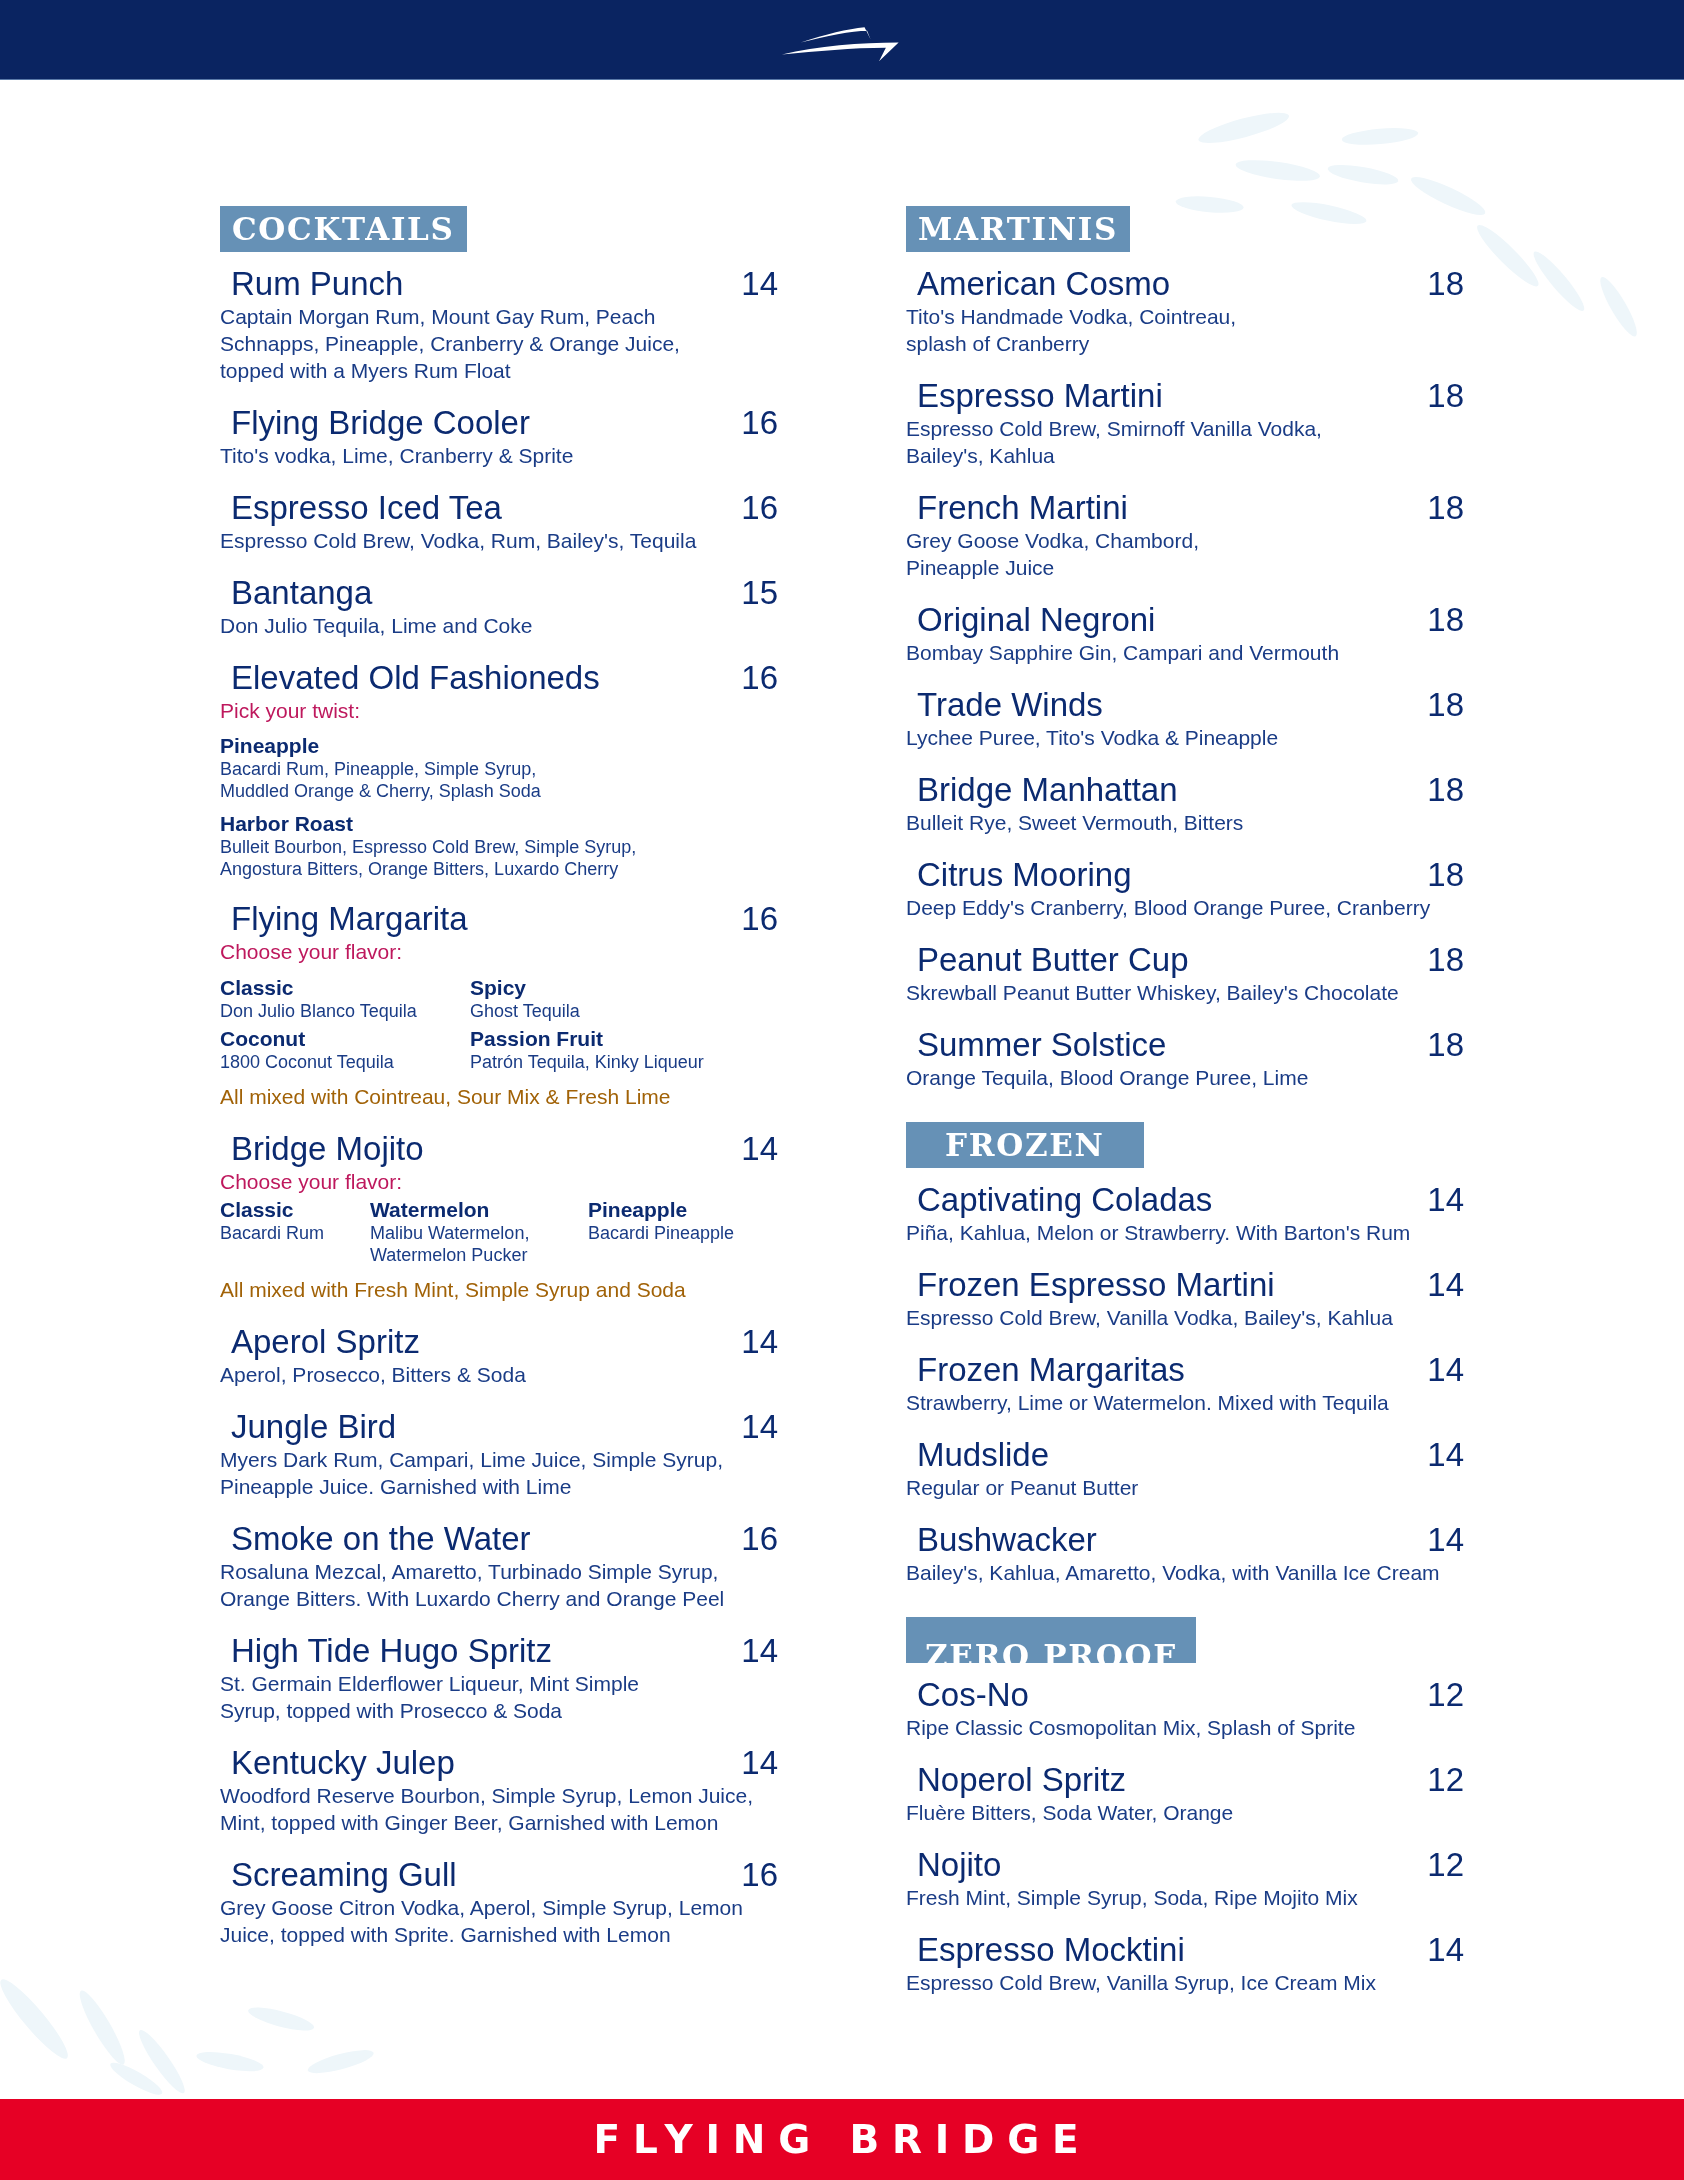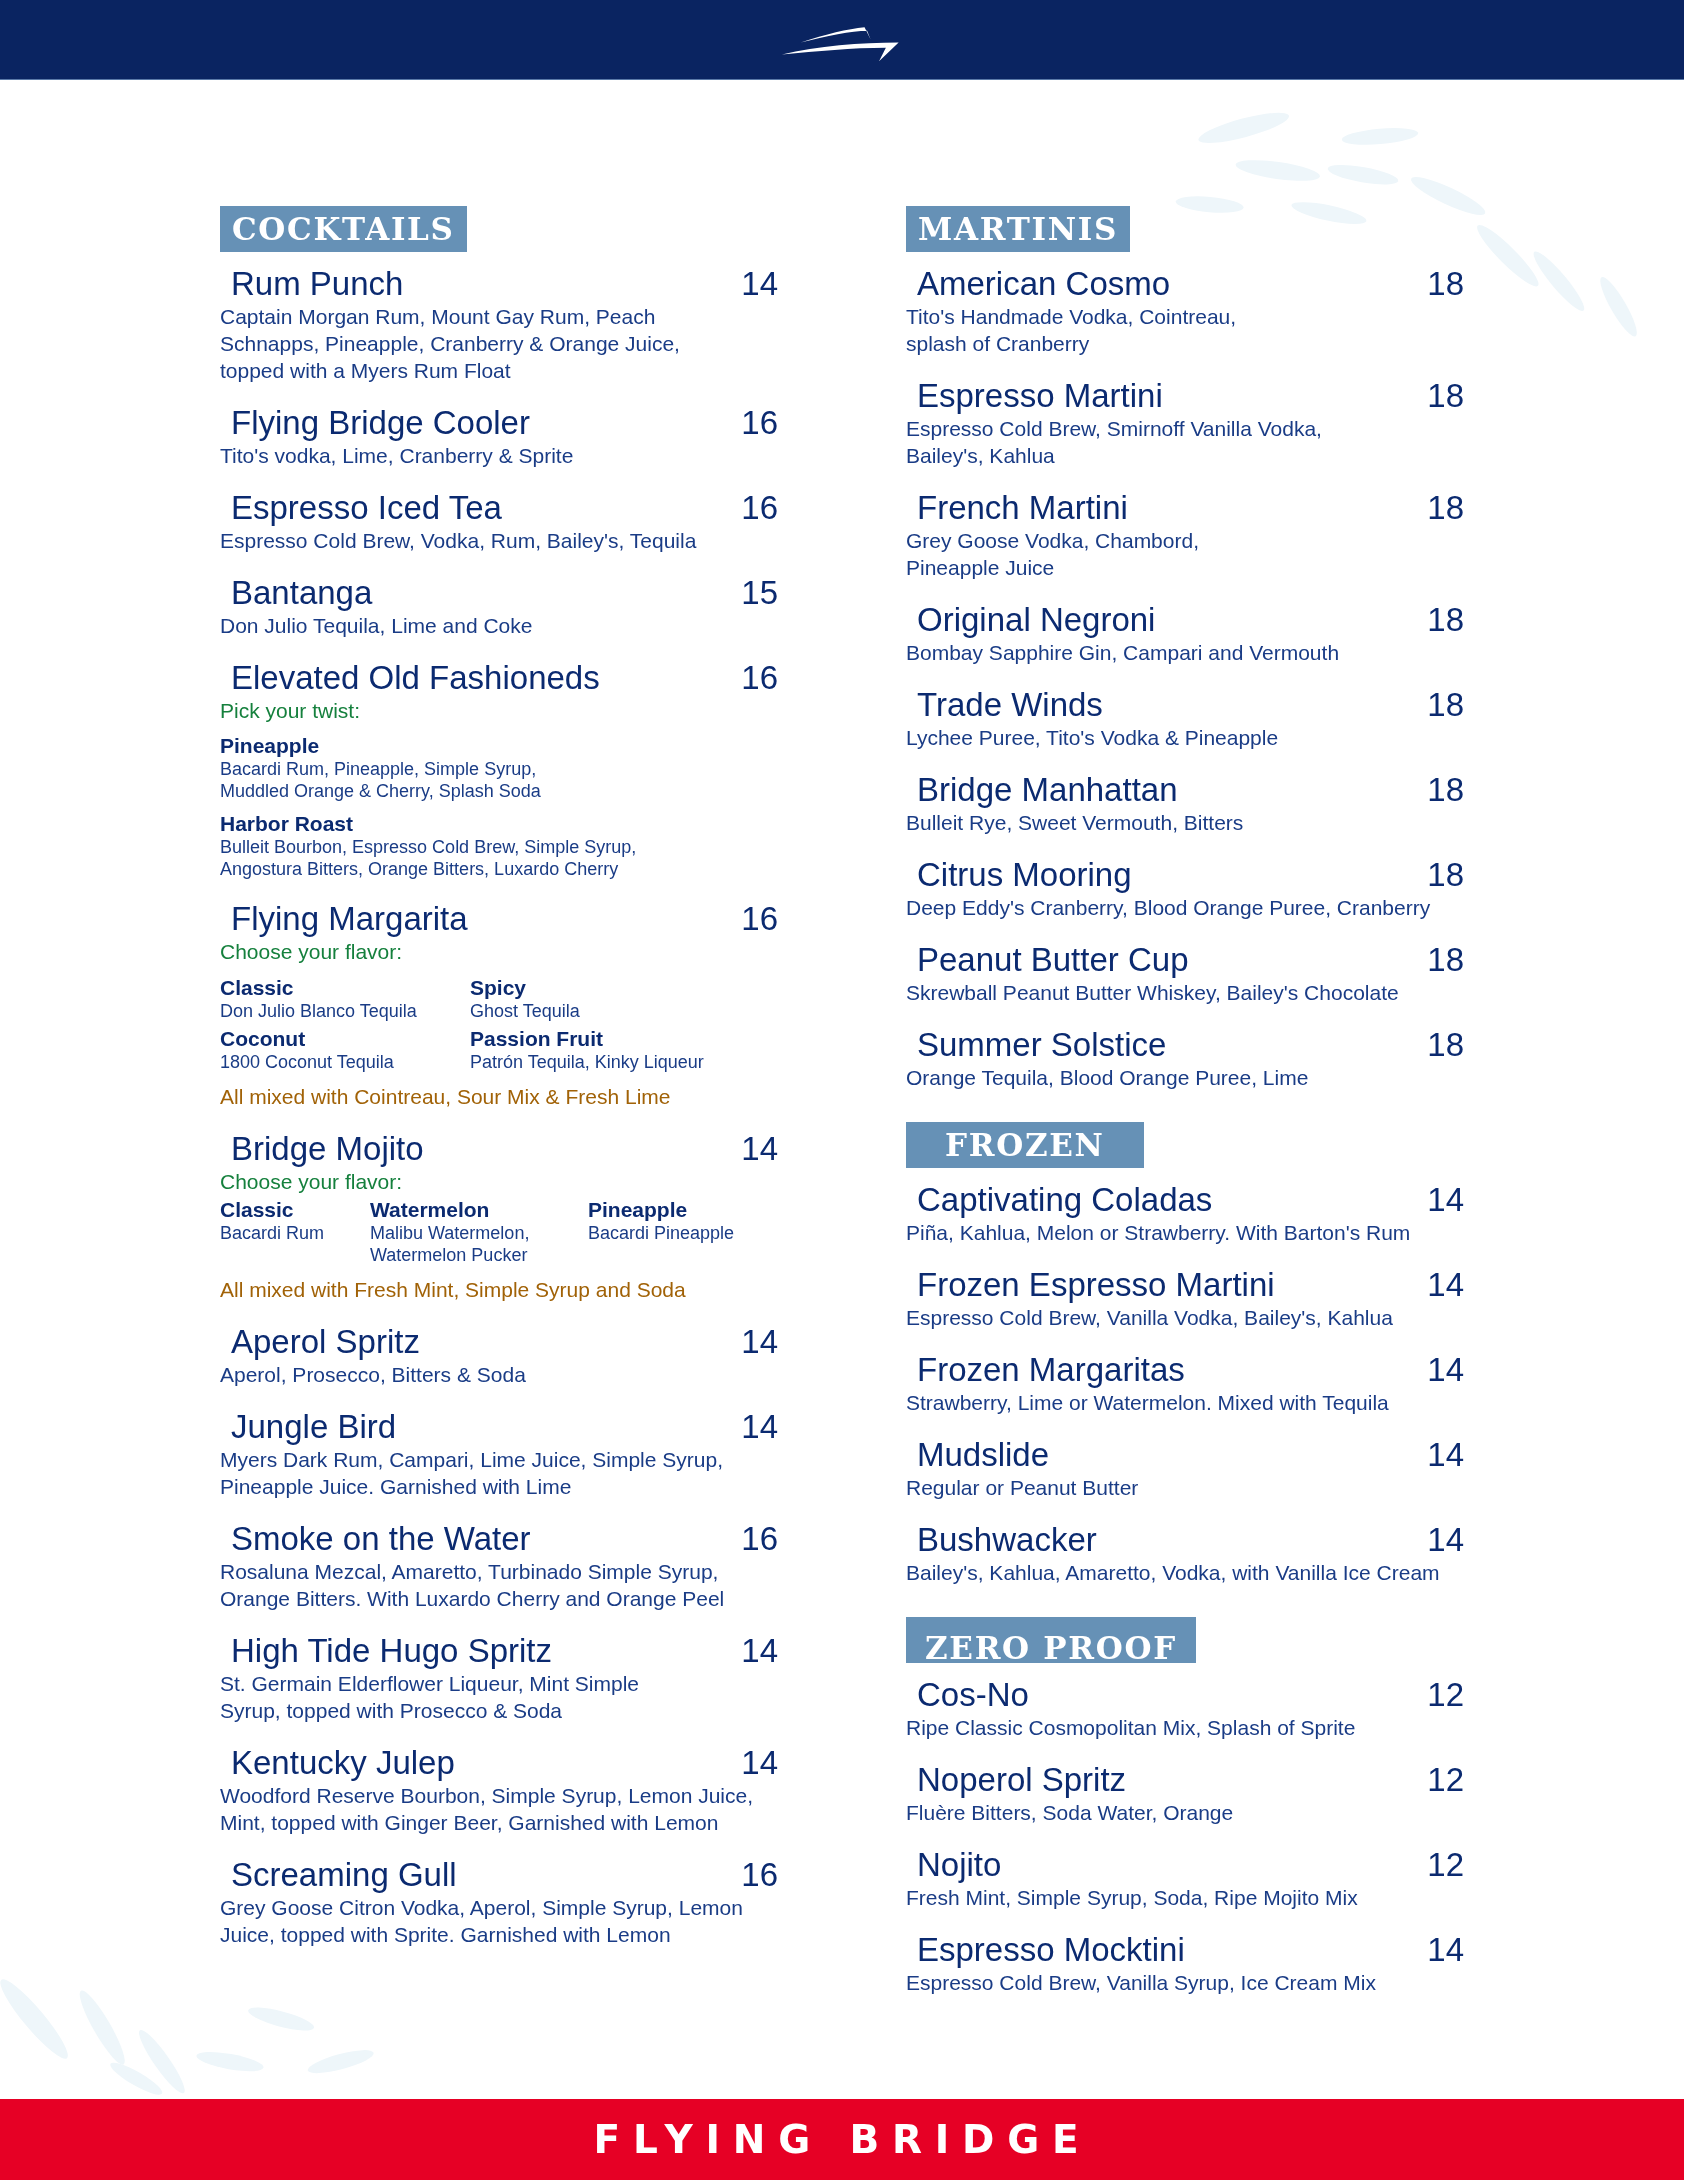--- a/index.html
+++ b/index.html
@@ -22,21 +22,21 @@
     .section-label { display: inline-block; background: #6691b6; color: #ffffff; height: 46px; line-height: 46px;
                      padding: 0 12px; font-family: "DejaVu Serif", serif; font-weight: bold; font-size: 31px;
                      letter-spacing: 1.7px; margin-bottom: 12px; }
     .section-label.wide { padding: 0 39px; }
 
     .item { position: relative; margin-bottom: 19px; }
     .item-name { font-size: 33px; line-height: 39px; color: #0b2a70; margin-left: 11px; }
     .item-price { position: absolute; right: 0; top: 0; font-size: 33px; line-height: 39px; color: #0b2a70; }
     .item-desc { font-size: 21px; line-height: 27px; color: #1a3c86; }
 
-    .subhead { font-size: 21px; line-height: 27px; color: #15803d; }
+    .subhead { font-size: 21px; line-height: 27px; color: #be185d; }
     .variant { margin-top: 10.2px; }
     .variant-name { font-size: 21px; line-height: 24px; font-weight: bold; color: #0b2a70; }
     .variant-desc { font-size: 18px; line-height: 22px; color: #1a3c86; }
 
     .grid2 { display: grid; grid-template-columns: 250px 256px; row-gap: 5.1px; margin-top: 10.2px; }
     .grid3 { display: grid; grid-template-columns: 150px 218px 187px; margin-top: 3.4px; }
     .note { font-size: 21px; line-height: 27px; color: #a16207; margin-top: 10.2px; }
 
     .spacer-sec { height: 12px; }
   </style>
@@ -263,21 +263,21 @@
     <div class="item-price">14</div>
     <div class="item-desc">Regular or Peanut Butter</div>
   </div>
   <div class="item">
     <div class="item-name">Bushwacker</div>
     <div class="item-price">14</div>
     <div class="item-desc" style="white-space:nowrap">Bailey's, Kahlua, Amaretto, Vodka, with Vanilla Ice Cream</div>
   </div>
 
   <div class="spacer-sec"></div>
-  <div class="section-label" style="padding:8px 19px">ZERO PROOF</div>
+  <div class="section-label" style="padding:16px 19px">ZERO PROOF</div>
 
   <div class="item">
     <div class="item-name">Cos-No</div>
     <div class="item-price">12</div>
     <div class="item-desc">Ripe Classic Cosmopolitan Mix, Splash of Sprite</div>
   </div>
   <div class="item">
     <div class="item-name">Noperol Spritz</div>
     <div class="item-price">12</div>
     <div class="item-desc">Fluère Bitters, Soda Water, Orange</div>

